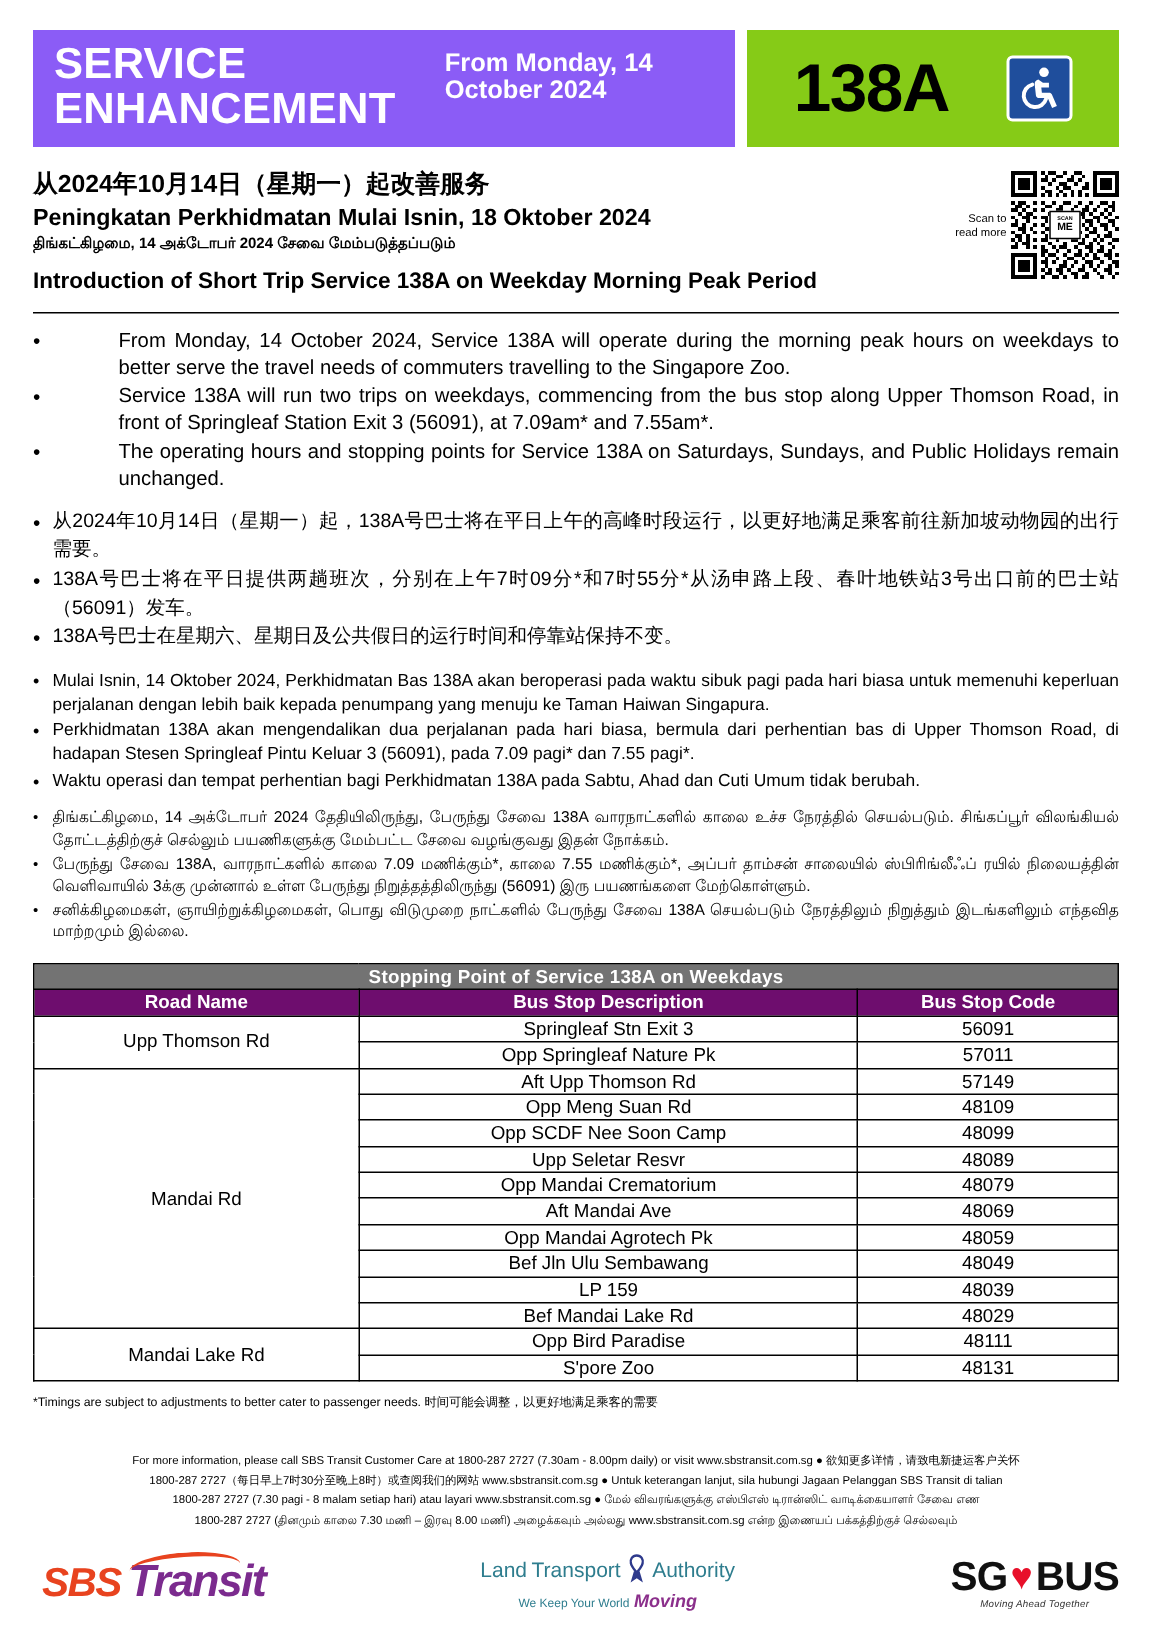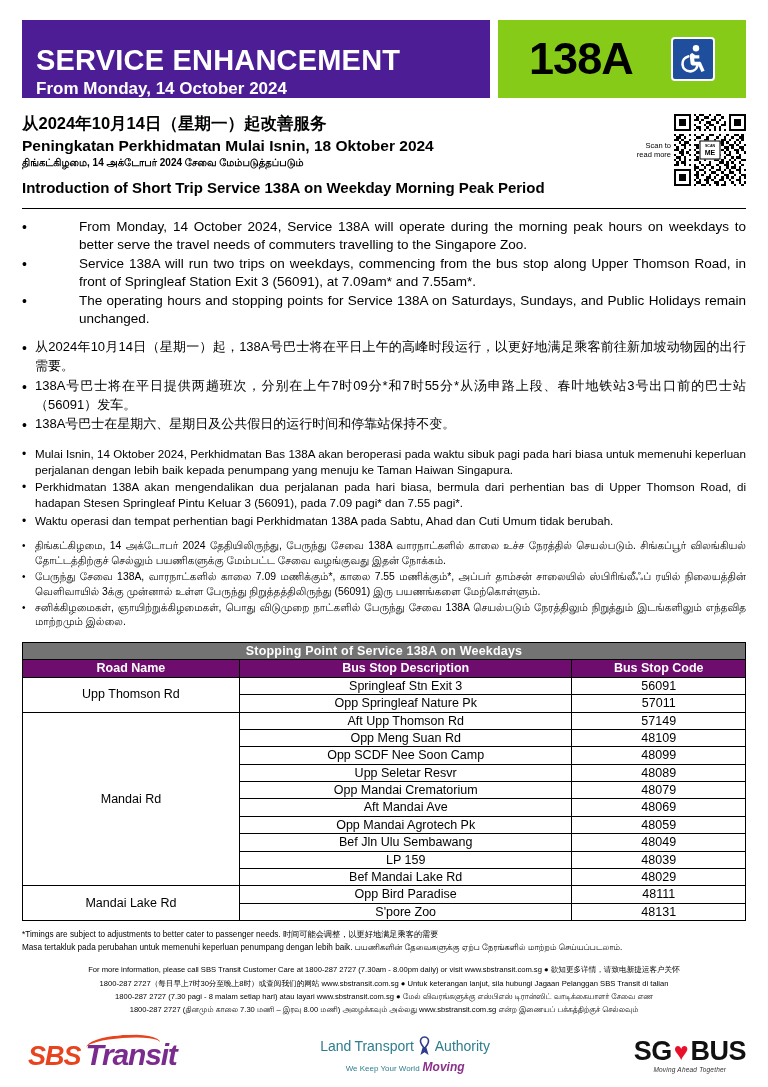--- a/index.html
+++ b/index.html
@@ -19,25 +19,25 @@
   }
 
   
   .header-row {
     display: flex;
     gap: 8px;
     height: 78px;
   }
   .header-orange {
     flex: 1;
-    background: #4c1d95;
+    background: #8b5cf6;
     color: #ffffff;
     padding: 8px 14px 0 14px;
     display: flex;
-    flex-direction: column;
+    flex-direction: row;
     justify-content: flex-end;
   }
   .header-title {
     font-size: 29px;
     font-weight: bold;
     letter-spacing: 0.2px;
     line-height: 1.05;
   }
   .header-sub {
     font-size: 17px;
@@ -209,21 +209,21 @@
   td.roadcell { font-size: 12.5px; vertical-align: middle; }
 
   
   .footnotes {
     margin-top: 8px;
     font-size: 8.2px;
     line-height: 1.55;
     color: #000;
   }
   .contact {
-    margin-top: 9px;
+    margin-top: 25px;
     text-align: center;
     font-size: 7.6px;
     line-height: 1.75;
     color: #000;
   }
 
   
   .footer-logos {
     position: absolute;
     left: 22px;
@@ -722,21 +722,20 @@
       <tr>
         <td>S'pore Zoo</td>
         <td>48131</td>
       </tr>
     </tbody>
       </table>
   </div>
 
   <div class="footnotes">
     <div>*Timings are subject to adjustments to better cater to passenger needs. 时间可能会调整，以更好地满足乘客的需要</div>
-    <div>Masa tertakluk pada perubahan untuk memenuhi keperluan penumpang dengan lebih baik. பயணிகளின் தேவைகளுக்கு ஏற்ப நேரங்களில் மாற்றம் செய்யப்படலாம்.</div>
   </div>
 
   <div class="contact">
     <div>For more information, please call SBS Transit Customer Care at 1800-287 2727 (7.30am - 8.00pm daily) or visit www.sbstransit.com.sg ● 欲知更多详情，请致电新捷运客户关怀</div>
     <div>1800-287 2727（每日早上7时30分至晚上8时）或查阅我们的网站 www.sbstransit.com.sg ● Untuk keterangan lanjut, sila hubungi Jagaan Pelanggan SBS Transit di talian</div>
     <div>1800-287 2727 (7.30 pagi - 8 malam setiap hari) atau layari www.sbstransit.com.sg ● மேல் விவரங்களுக்கு எஸ்பிஎஸ் டிரான்ஸிட் வாடிக்கையாளர் சேவை எண</div>
     <div>1800-287 2727 (தினமும் காலை 7.30 மணி – இரவு 8.00 மணி) அழைக்கவும் அல்லது www.sbstransit.com.sg என்ற இணையப் பக்கத்திற்குச் செல்லவும்</div>
   </div>
 
   <div class="footer-logos">

